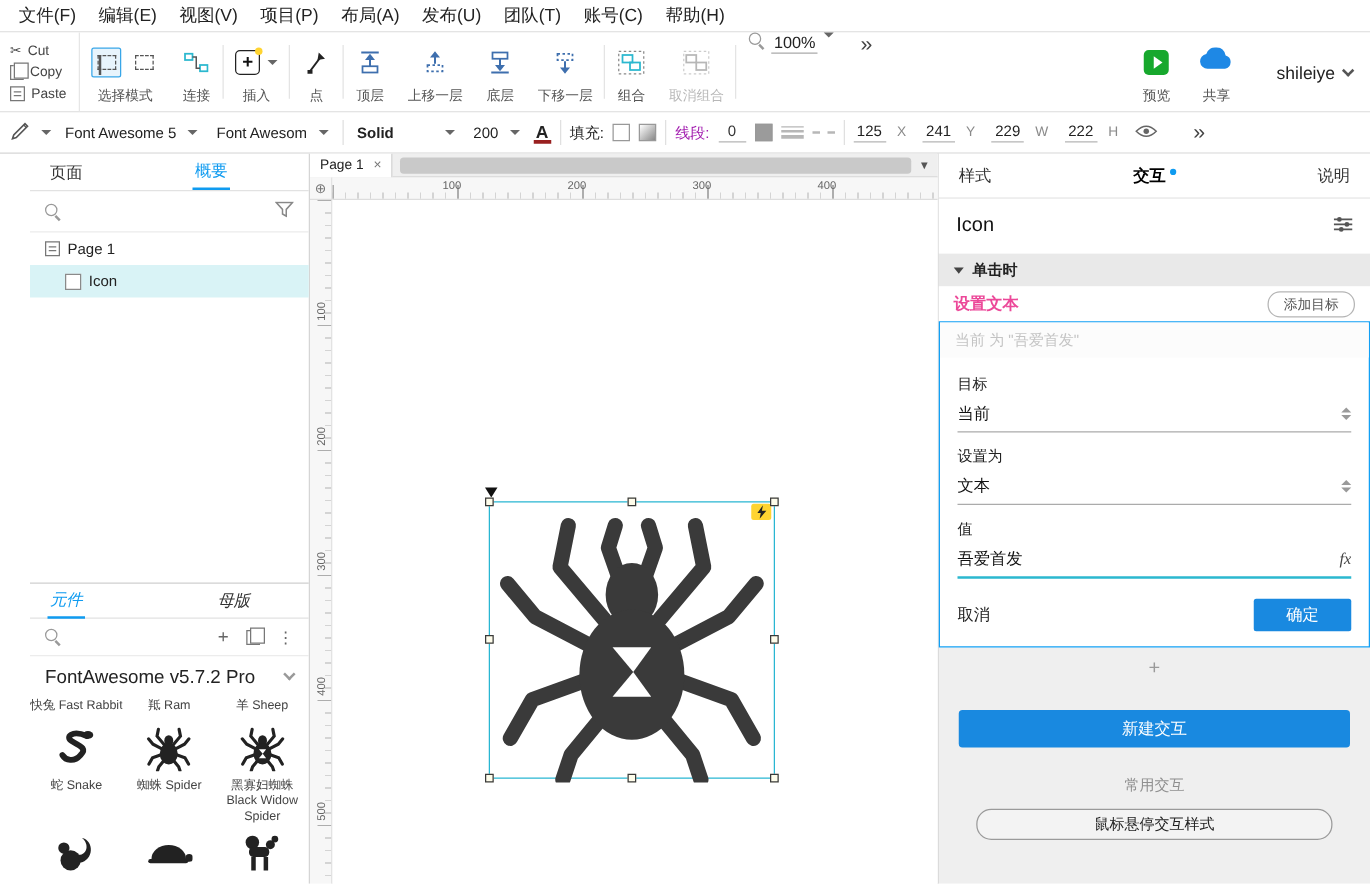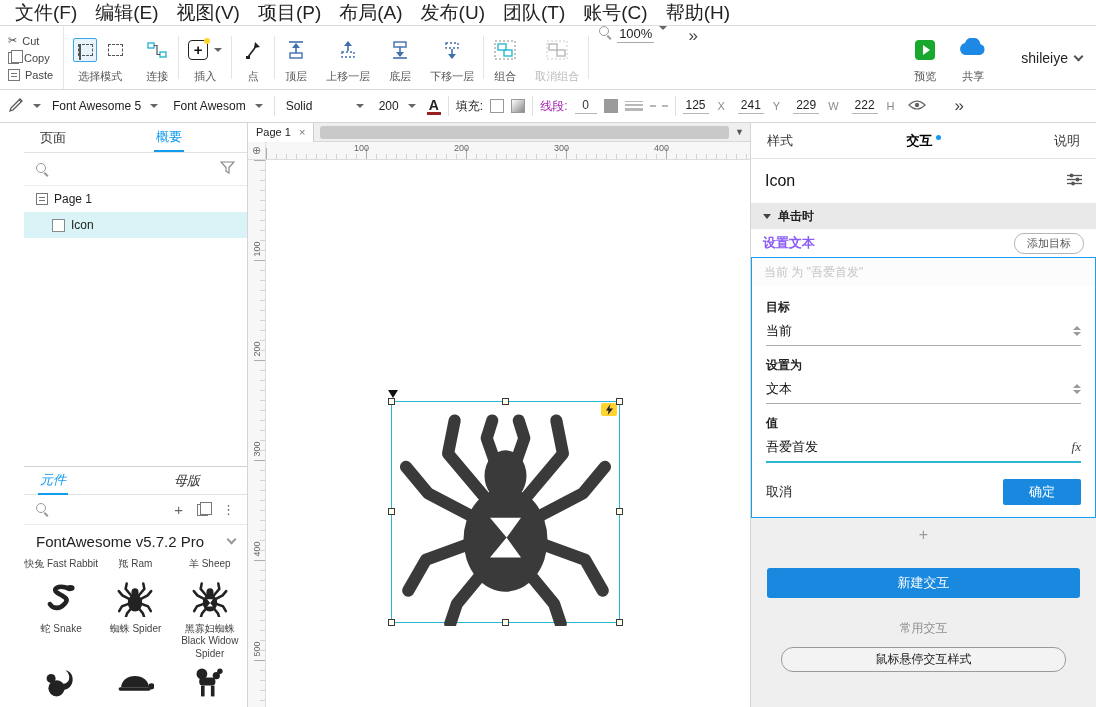--- a/index.html
+++ b/index.html
@@ -1,20 +1,20 @@
 <!DOCTYPE html>
 <html><head>
 <meta charset="utf-8">
 <style>
   * { margin:0; padding:0; box-sizing:border-box; }
   html,body { width:1096px; height:707px; overflow:hidden; }
   body { font-family:"Liberation Sans","DejaVu Sans",sans-serif; font-size:12px; color:#333; background:#fff; display:flex; flex-direction:column; }
 
   
-  .menubar { height:26px; display:flex; align-items:center; padding-left:6px; border-bottom:1px solid #dcdcdc; font-size:19px; flex:0 0 auto; background:#fff; }
+  .menubar { height:26px; display:flex; align-items:center; padding-left:6px; border-bottom:1px solid #dcdcdc; font-size:14px; flex:0 0 auto; background:#fff; }
   .menu-item { padding:3px 9px; color:#222; cursor:default; }
 
   
   .toolbar { height:64px; display:flex; align-items:stretch; border-bottom:1px solid #dcdcdc; flex:0 0 auto; background:#fff; }
   .clip-col { display:flex; flex-direction:column; justify-content:center; padding:0 10px 0 8px; border-right:1px solid #e6e6e6; }
   .clip-row { display:flex; align-items:center; gap:5px; font-size:11px; color:#444; height:17px; }
   .tool-group { display:flex; flex-direction:column; align-items:center; justify-content:center; padding:0 9px; }
   .tool-icons { display:flex; align-items:center; gap:6px; height:36px; }
   .tool-label { font-size:11px; color:#555; margin-top:1px; white-space:nowrap; }
   .vsep { width:1px; background:#e4e4e4; margin:10px 0; }
@@ -126,26 +126,26 @@
   .right-panel { width:346px; flex:0 0 auto; border-left:1px solid #d5d5d5; background:#efefef; display:flex; flex-direction:column; }
   .rp-tabs { height:36px; background:#fff; border-bottom:1px solid #e2e2e2; display:flex; align-items:center; justify-content:space-between; padding:0 16px; font-size:13px; flex:0 0 auto; }
   .rp-tab { color:#333; display:flex; align-items:center; gap:3px; }
   .rp-tab.active { color:#000; font-weight:bold; }
   .dot { width:5px; height:5px; border-radius:50%; background:#0f9bf0; margin-top:-6px; }
   .rp-heading { height:44px; background:#fff; display:flex; align-items:center; justify-content:space-between; padding:0 14px; flex:0 0 auto; }
   .widget-name { font-size:16px; color:#111; }
   .event-bar { height:26px; background:#e9e9e9; display:flex; align-items:center; gap:7px; padding:0 12px; font-size:12px; font-weight:bold; color:#222; flex:0 0 auto; }
   .event-caret { width:0; height:0; border-left:4px solid transparent; border-right:4px solid transparent; border-top:5px solid #444; }
   .action-row { height:28px; background:#fff; display:flex; align-items:center; justify-content:space-between; padding:0 12px; flex:0 0 auto; }
-  .action-label { font-size:13px; font-weight:bold; color:#8b5cf6; }
+  .action-label { font-size:13px; font-weight:bold; color:#ec4899; }
   .pill-btn { font-size:11px; color:#555; border:1px solid #b5b5b5; border-radius:10px; padding:2px 12px; background:#fff; }
   .edit-box { border:1px solid #12a0f5; background:#fff; flex:0 0 auto; }
   .summary-row { padding:6px 12px 5px; font-size:12px; color:#c4c4c4; background:#fcfcfc; }
   .form { padding:2px 14px 12px; }
-  .form-label { font-size:12px; font-weight:bold; color:#222; margin-top:11px; }
+  .form-label { font-size:12px; font-weight:normal; color:#222; margin-top:11px; }
   .value-row { display:flex; align-items:center; justify-content:space-between; border-bottom:1px solid #ababab; padding:4px 0 5px; font-size:13px; color:#111; margin-top:2px; }
   .value-row.teal { border-bottom:2px solid #2bb8cf; }
   .stepper { display:flex; flex-direction:column; gap:2px; align-items:center; }
   .stepper i { width:0; height:0; border-left:4px solid transparent; border-right:4px solid transparent; display:block; }
   .stepper .up { border-bottom:4px solid #9a9a9a; }
   .stepper .dn { border-top:4px solid #9a9a9a; }
   .fx { font-family:"Liberation Serif",serif; font-style:italic; font-size:13px; color:#444; }
   .box-footer { display:flex; align-items:center; justify-content:space-between; margin-top:16px; }
   .cancel-link { font-size:13px; color:#222; }
   .ok-btn { background:#1989e0; color:#fff; font-size:13px; padding:4px 26px; border-radius:2px; }
@@ -363,21 +363,21 @@
 
   <div class="fb-drop">
     <span>Font Awesome 5</span>
       <span class="caret"></span>
   </div>
   <div class="fb-drop">
     <span>Font Awesom</span>
       <span class="caret"></span>
   </div>
   <div class="fb-sep"></div>
-  <div class="fb-drop" style="min-width:86px; justify-content:space-between;">
+  <div class="fb-drop" style="min-width:86px; justify-content:space-between;font-weight:bold;">
     <span>Solid</span>
       <span class="caret"></span>
   </div>
   <div class="fb-drop">
     <span>200</span>
       <span class="caret"></span>
   </div>
   <span class="fontcolor">A</span>
   <div class="fb-sep"></div>
   <span style="color:#222;">填充:</span>

